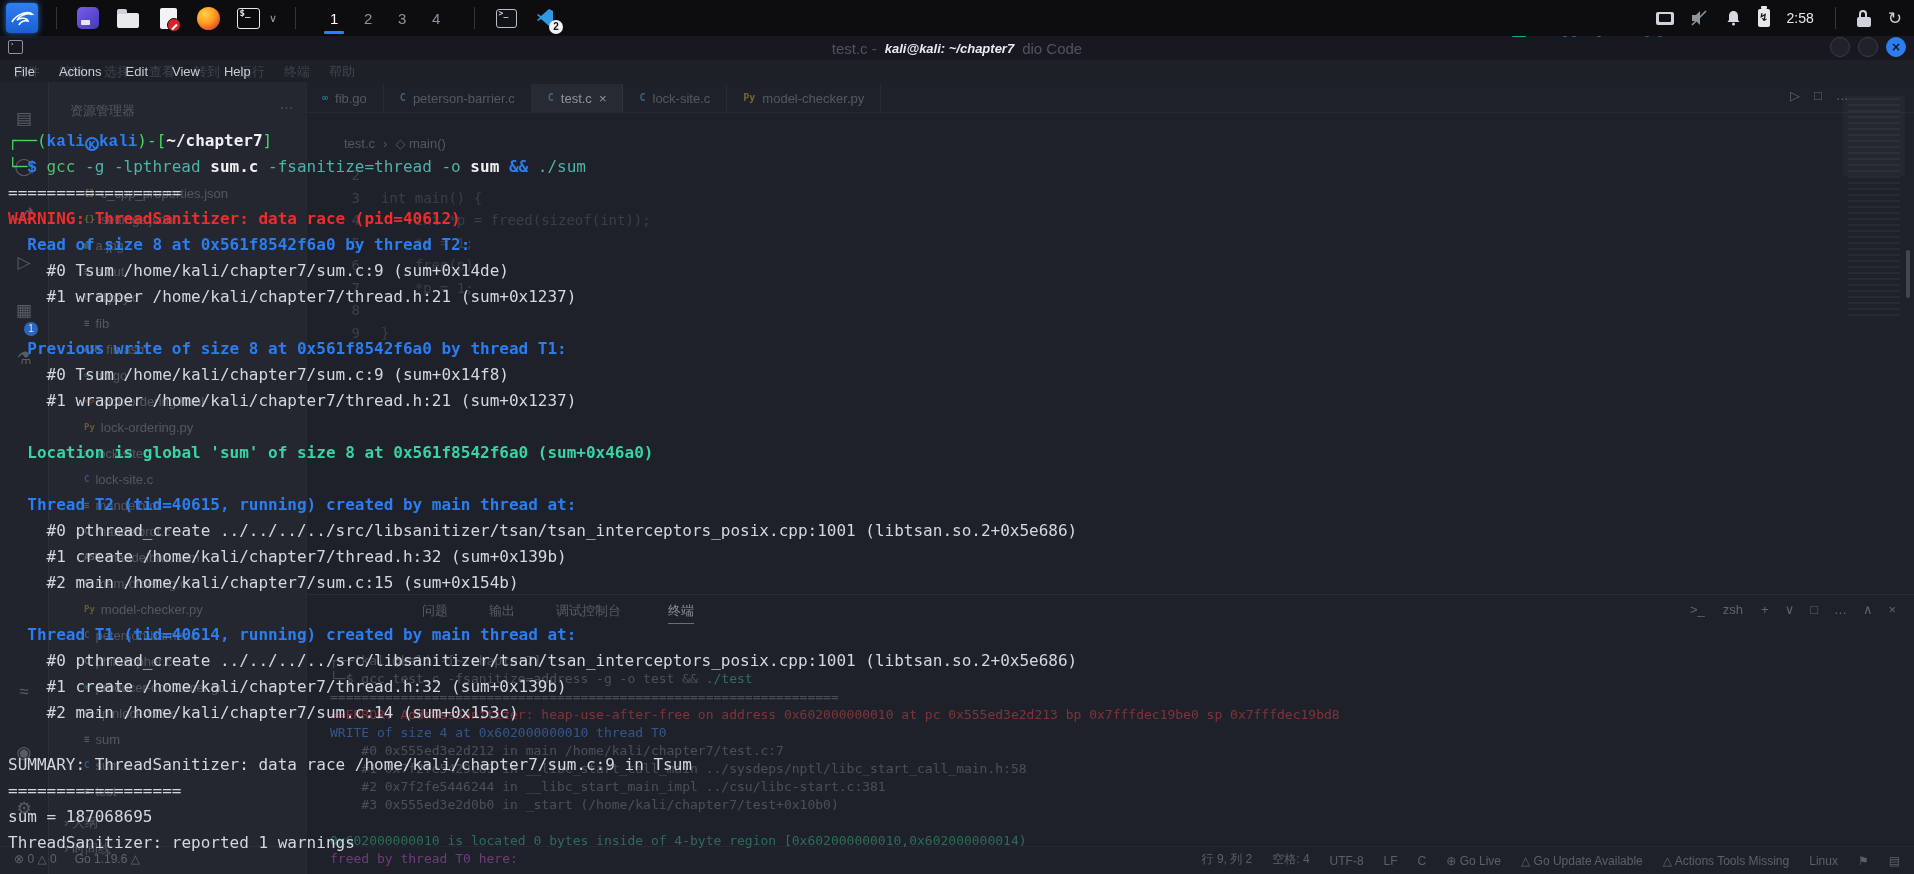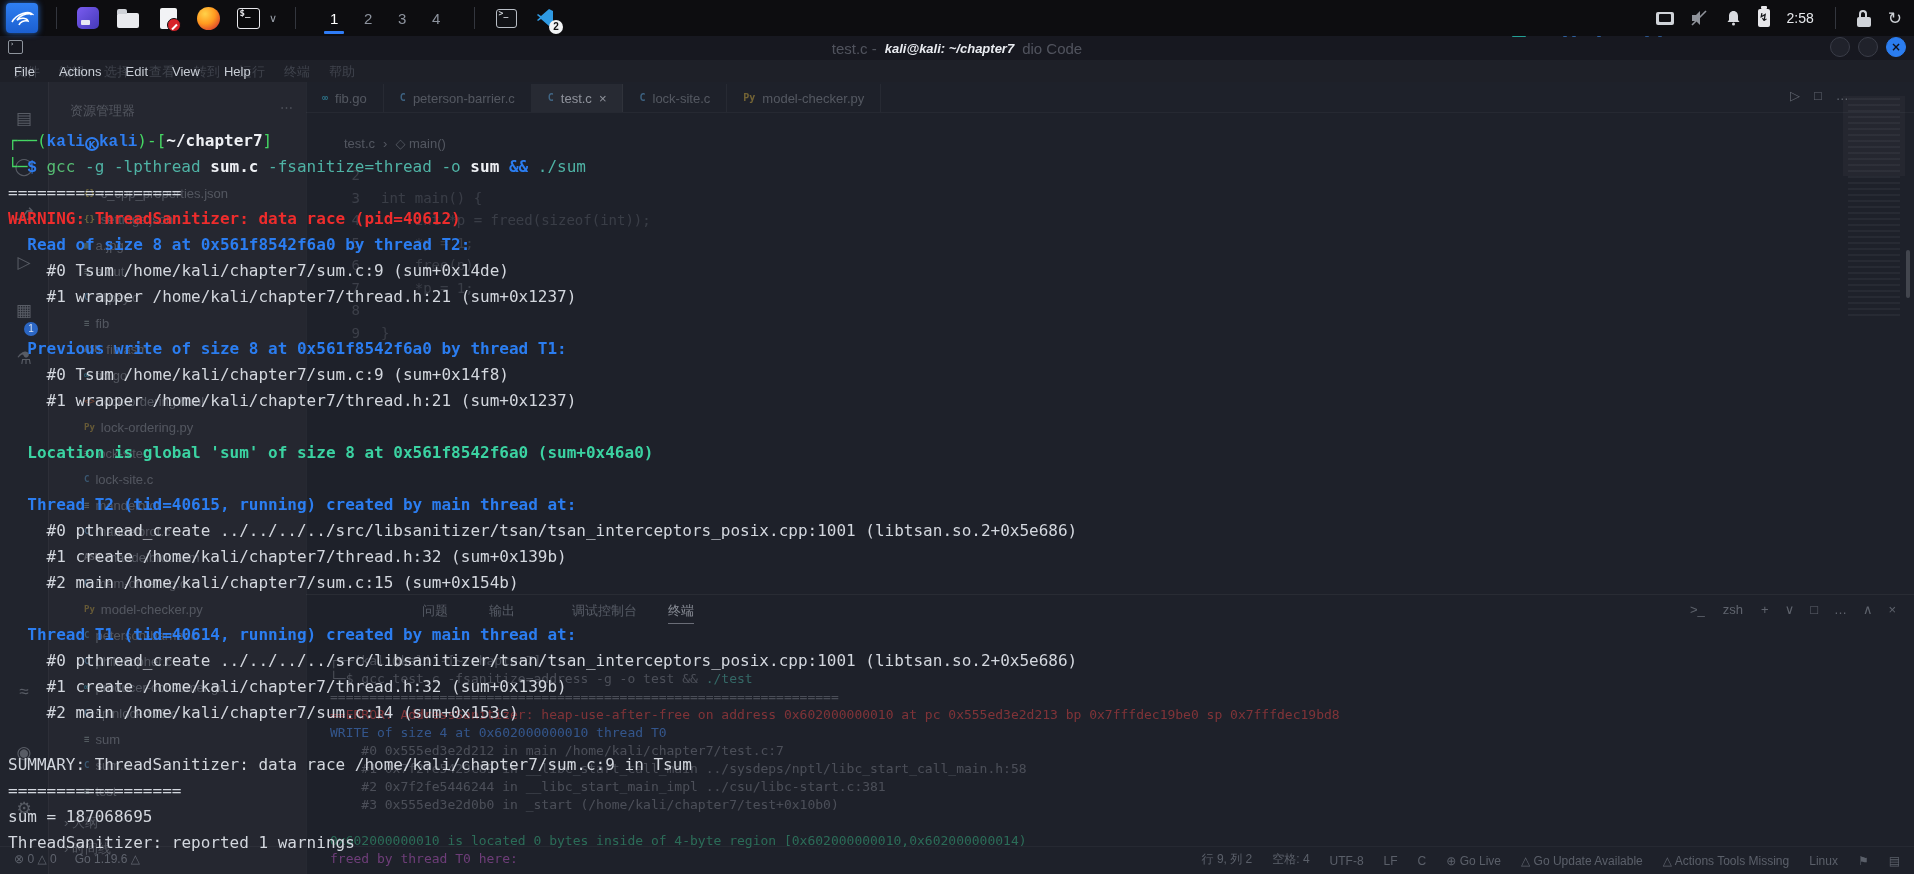--- a/index.html
+++ b/index.html
@@ -379,21 +379,21 @@
         <div class="edrow" style="top: 129px; left: 330px;"><span class="num">4</span><span class="code">    int *p = freed(sizeof(int));</span></div>
         <div class="edrow" style="top: 151.5px; left: 330px;"><span class="num">5</span><span class="code">    *p = 1;</span></div>
         <div class="edrow" style="top: 174px; left: 330px;"><span class="num">6</span><span class="code">    free(p);</span></div>
         <div class="edrow" style="top: 196.5px; left: 330px;"><span class="num">7</span><span class="code">    *p = 1;</span></div>
         <div class="edrow" style="top: 219px; left: 330px;"><span class="num">8</span><span class="code"></span></div>
         <div class="edrow" style="top: 241.5px; left: 330px;"><span class="num">9</span><span class="code">}</span></div>
       </div>
     <div id="panel-tabs">
         <div class="ptab" style="left: 422px;">问题</div>
         <div class="ptab" style="left: 489px;">输出</div>
-        <div class="ptab" style="left: 572px;">调试控制台</div>
+        <div class="ptab" style="left: 556px;">调试控制台</div>
         <div class="ptab active" style="left: 668px;">终端</div>
       </div>
     <div class="phead" style="left:1690px;">
       <span>&gt;_</span>
       <span>zsh</span>
       <span id="phicons" style="display:flex;gap:16px;">
           <span>+</span>
           <span>∨</span>
           <span>□</span>
           <span>…</span>

